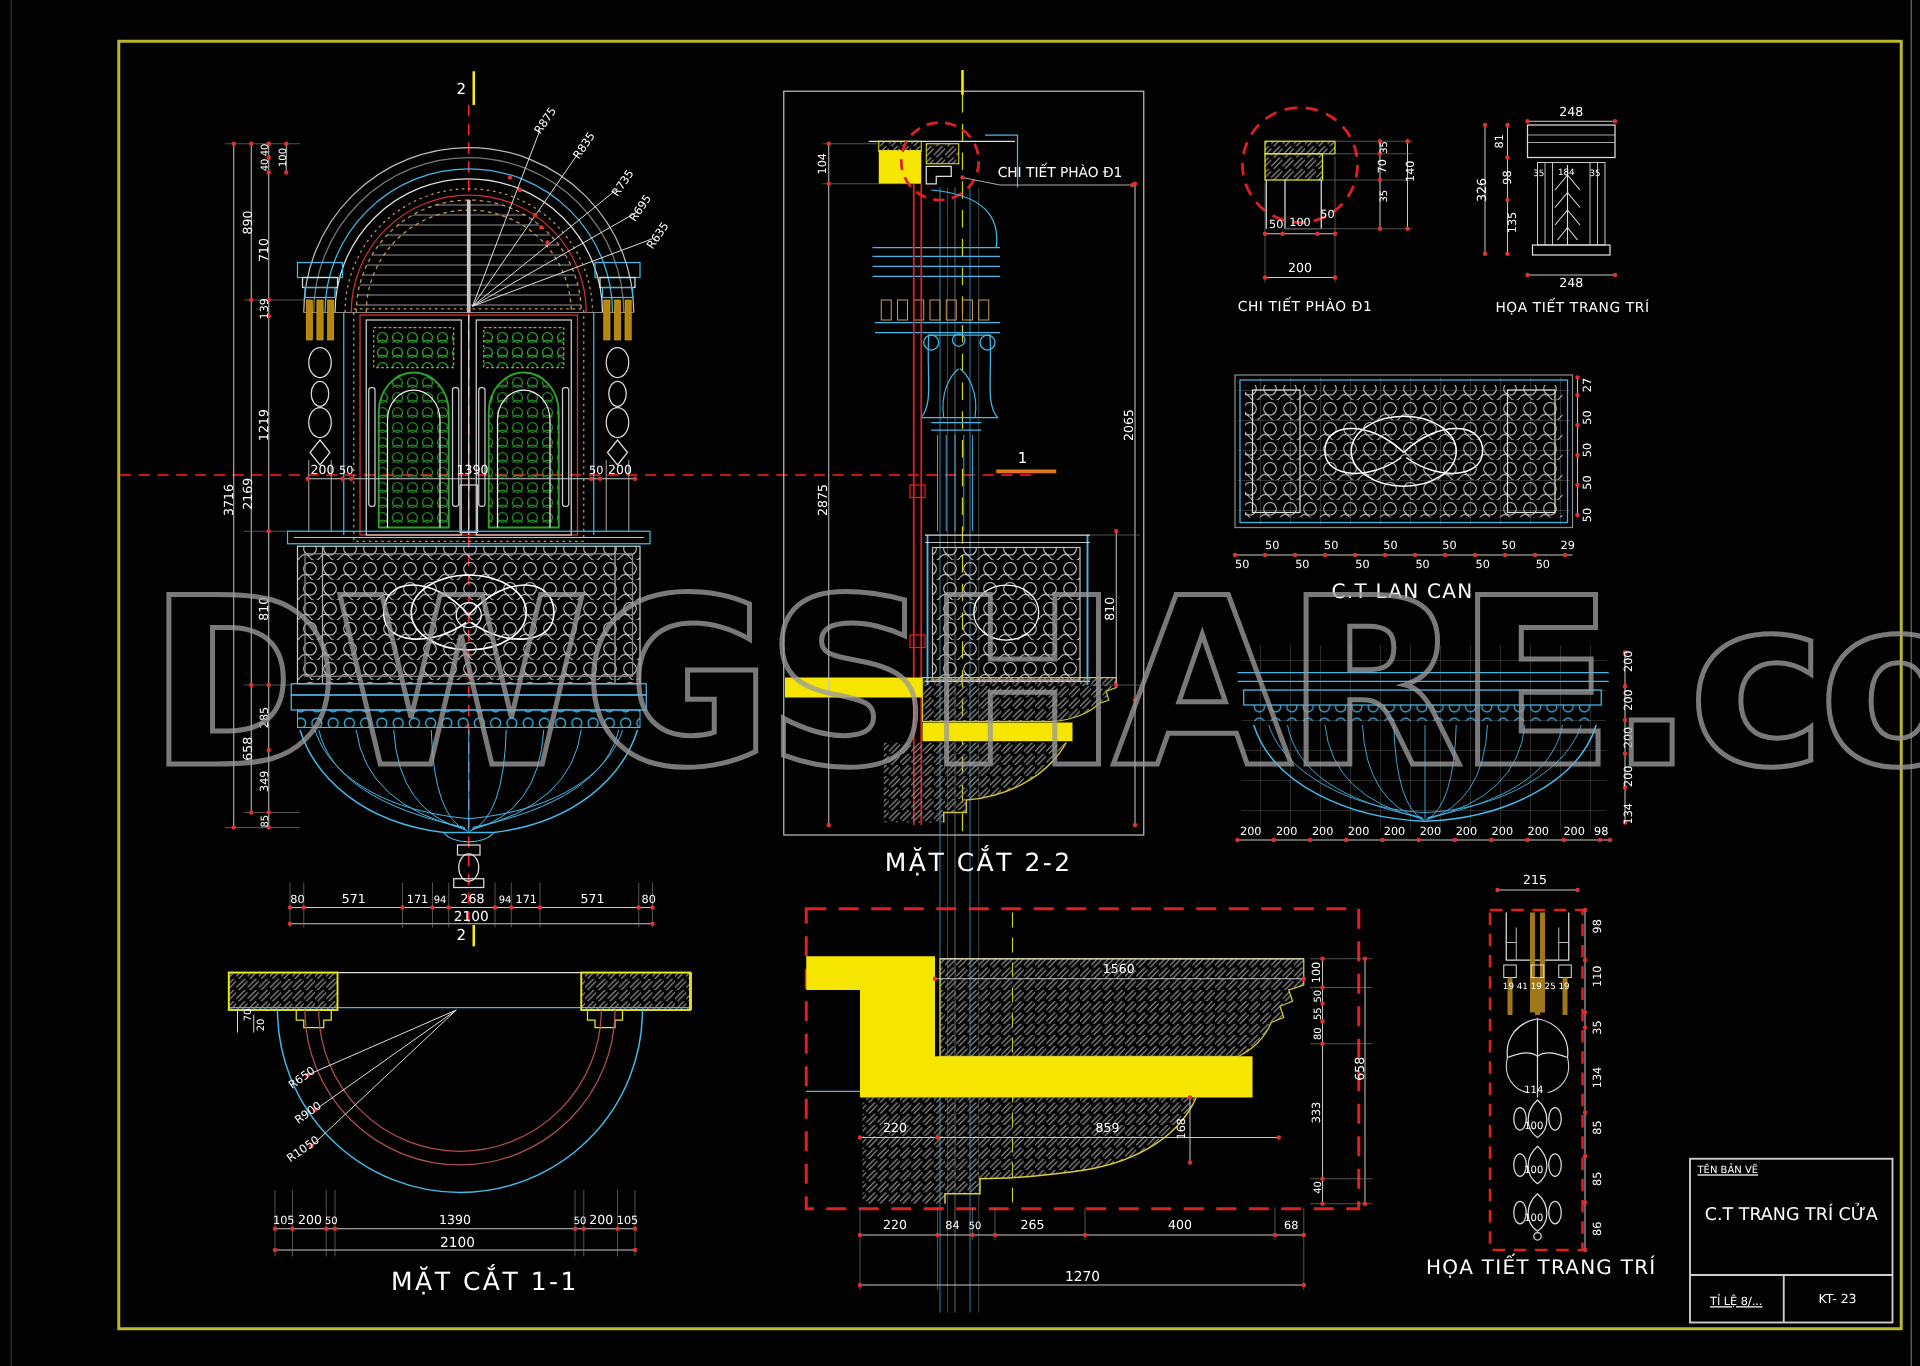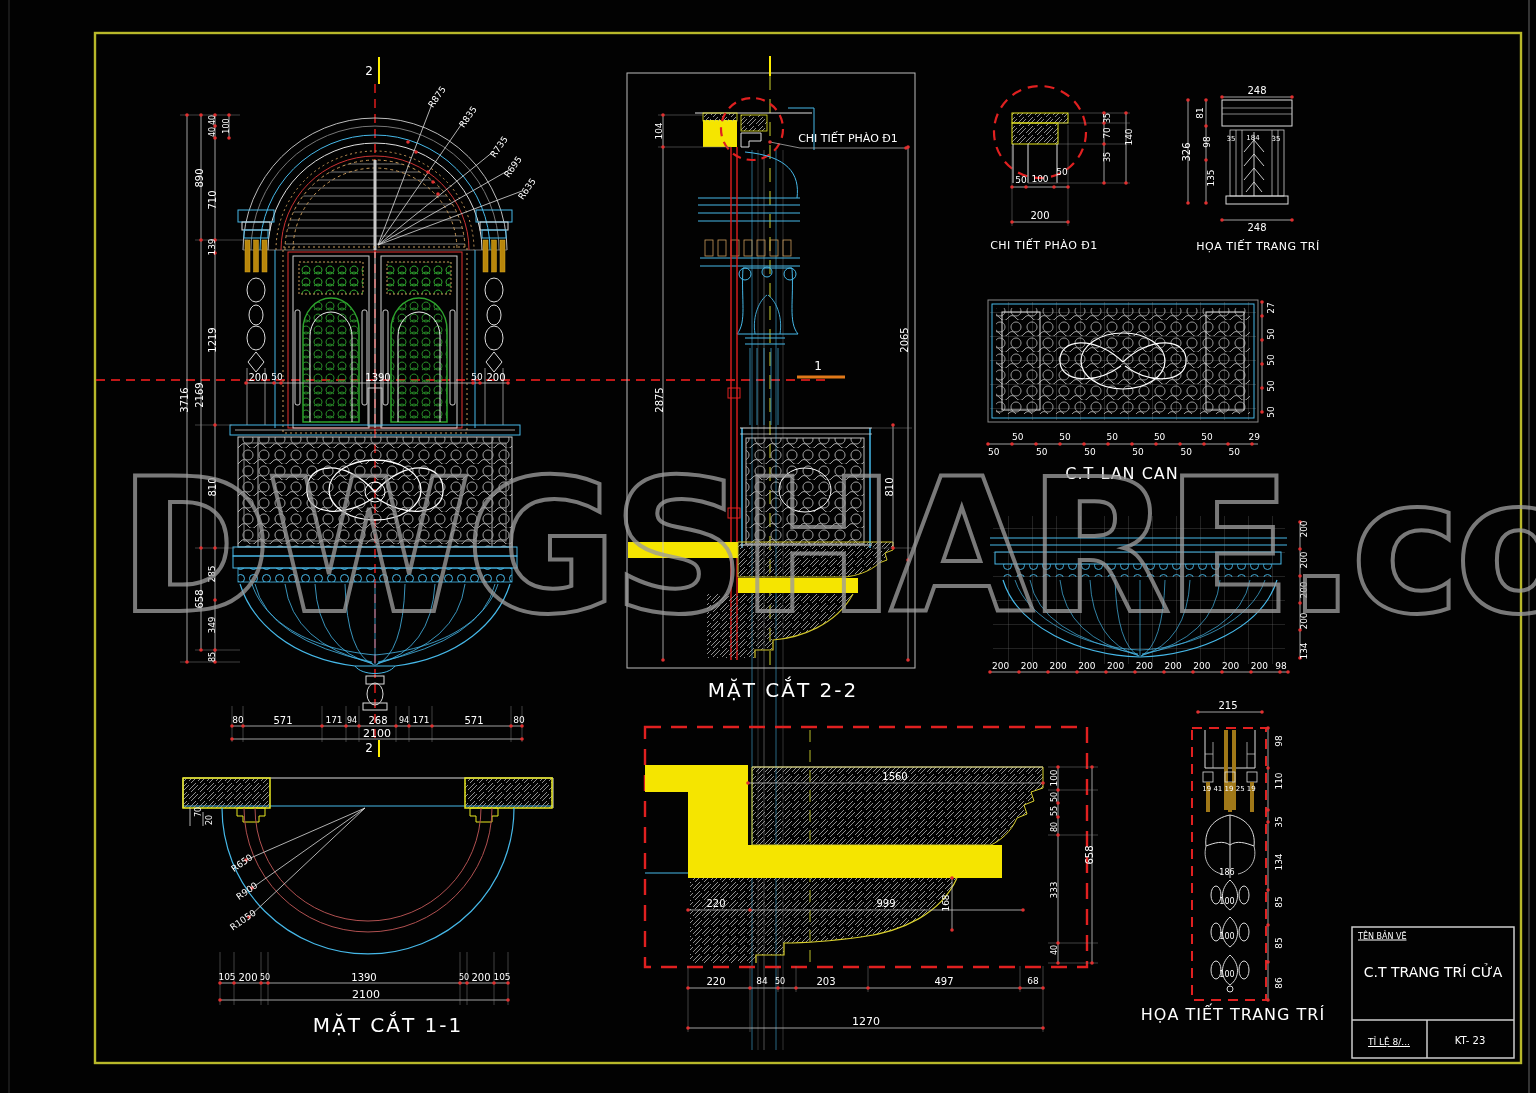--- a/index.html
+++ b/index.html
@@ -579,49 +579,49 @@
 <div class="vcol" style="left:1297px;top:524px;width:14px;height:132px">
       <span>200</span>
       <span>200</span>
       <span>200</span>
       <span>200</span>
       <span>134</span>
     </div>
 
 <div class="d" style="left:895px;top:776px">1560</div>
 <div class="d" style="left:716px;top:903px">220</div>
-<div class="d" style="left:886px;top:903px">999</div>
+<div class="d" style="left:886px;top:903px">859</div>
 <div class="d r90 s9" style="left:946px;top:903px">168</div>
 <div class="d r90 s9" style="left:1054px;top:778px">100</div>
 <div class="d r90 s8" style="left:1054px;top:797px">50</div>
 <div class="d r90 s8" style="left:1054px;top:811px">55</div>
 <div class="d r90 s8" style="left:1054px;top:827px">80</div>
 <div class="d r90 s9" style="left:1054px;top:890px">333</div>
 <div class="d r90 s8" style="left:1054px;top:950px">40</div>
 <div class="d r90" style="left:1089px;top:855px">658</div>
 <div class="d" style="left:716px;top:981px">220</div>
 <div class="d s9" style="left:762px;top:981px">84</div>
 <div class="d s8" style="left:780px;top:981px">50</div>
-<div class="d" style="left:826px;top:981px">203</div>
-<div class="d" style="left:944px;top:981px">497</div>
+<div class="d" style="left:826px;top:981px">265</div>
+<div class="d" style="left:944px;top:981px">400</div>
 <div class="d s9" style="left:1033px;top:981px">68</div>
 <div class="d s11" style="left:866px;top:1021px">1270</div>
 
 <div class="d" style="left:1228px;top:705px">215</div>
 <div class="vcol" style="left:1272px;top:736px;width:14px;height:252px">
       <span>98</span>
       <span>110</span>
       <span>35</span>
       <span>134</span>
       <span>85</span>
       <span>85</span>
       <span>86</span>
     </div>
 <div class="d s7" style="left:1229px;top:789px">19 41 19 25 19</div>
-<div class="d s8" style="left:1227px;top:872px">186</div>
+<div class="d s8" style="left:1227px;top:872px">114</div>
 <div class="d s8" style="left:1227px;top:901px">100</div>
 <div class="d s8" style="left:1227px;top:936px">100</div>
 <div class="d s8" style="left:1227px;top:974px">100</div>
 <div class="d t2" style="left:1233px;top:1014px">HỌA TIẾT TRANG TRÍ</div>
 
 <div class="d la s8 u" style="left:1358px;top:936px">TÊN BẢN VẼ</div>
 <div class="d" style="left:1433px;top:972px;font-size:14px">C.T TRANG TRÍ CỬA</div>
 <div class="d s9 u" style="left:1389px;top:1042px">TỈ LỆ 8/...</div>
 <div class="d" style="left:1470px;top:1040px;font-size:10px">KT- 23</div>
 

